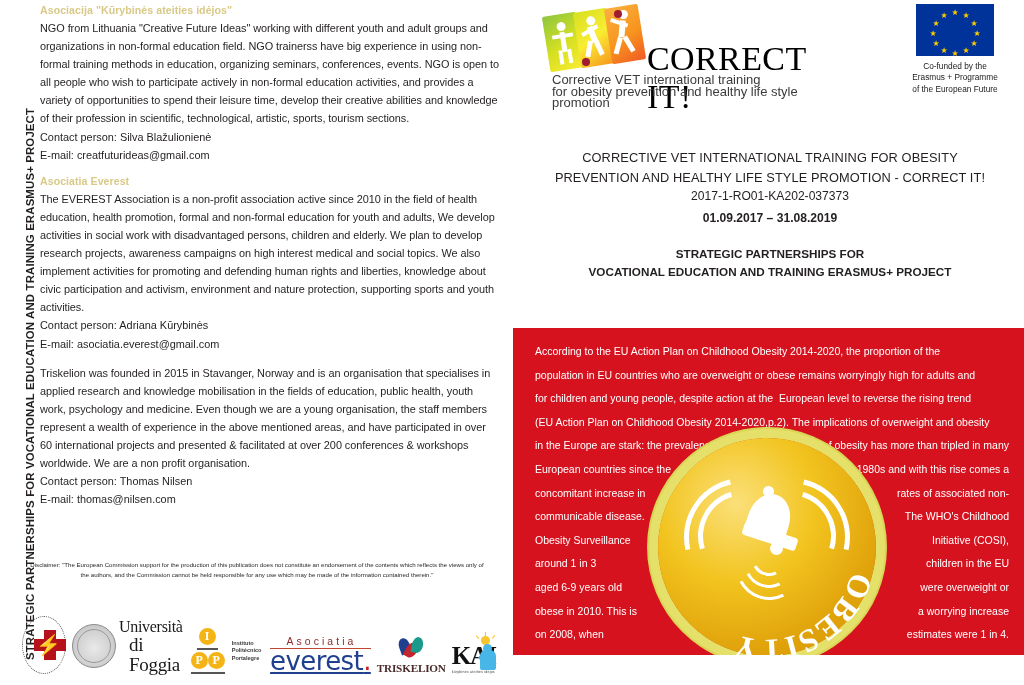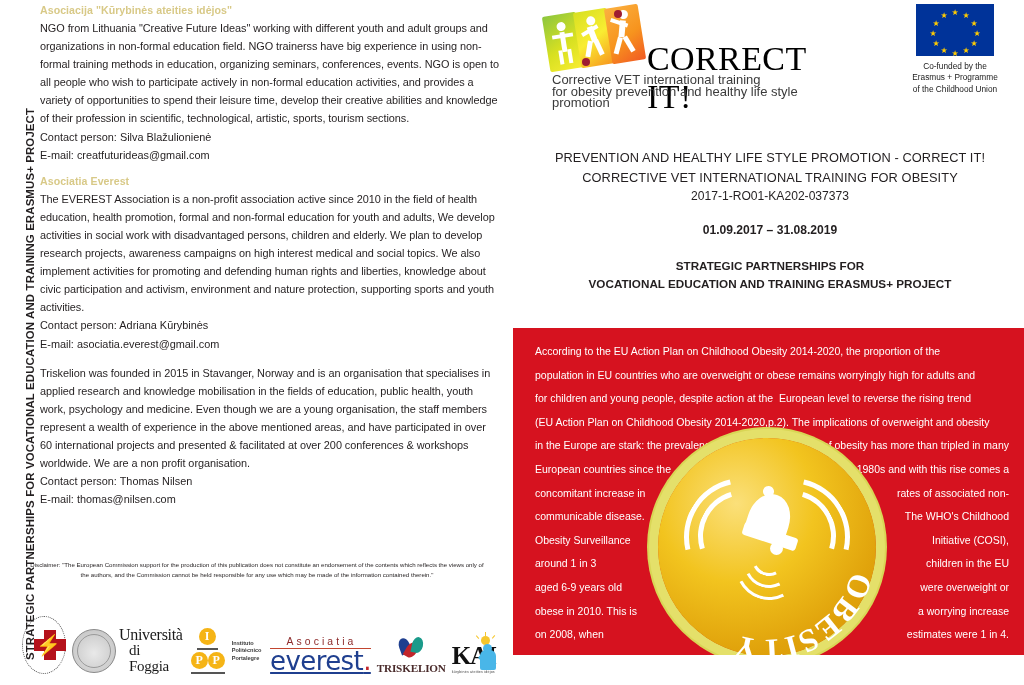--- a/index.html
+++ b/index.html
@@ -107,21 +107,21 @@
   }
   .foggia-seal:after {
     content: ""; position: absolute; inset: 4px;
     border: 1px solid #9a9a9a; border-radius: 50%;
   }
   .foggia-txt {
     font-family: "Liberation Serif", serif;
     color: #1a1a1a; line-height: 1.02;
   }
   .foggia-l1 { font-size: 16px; letter-spacing: -.3px; }
-  .foggia-l2 { font-size: 15px; letter-spacing: -.3px; padding-left: 10px; }
+  .foggia-l2 { font-size: 19px; letter-spacing: -.3px; padding-left: 10px; }
 
   
   .logo-ipp { display: flex; align-items: center; gap: 3px; width: 96px; }
   .ipp-marks { position: relative; width: 40px; height: 46px; }
   .ipp-dot {
     position: absolute; width: 17px; height: 17px; border-radius: 50%;
     background: #f5b416; color: #fff; font-family: "Liberation Serif", serif;
     font-size: 12px; font-weight: bold; text-align: center; line-height: 17px;
   }
   .ipp-bar { position: absolute; background: #555; height: 2px; }
@@ -235,21 +235,21 @@
     margin-top: 5px; font-size: 8.3px; line-height: 11.4px; color: #1a1a1a;
   }
 
   
   .title-block {
     position: absolute; left: 18px; top: 148px; width: 480px;
     text-align: center; color: #231f20;
   }
   .t-main { font-size: 12.8px; line-height: 20px; letter-spacing: .1px; }
   .t-code { font-size: 12.1px; margin-top: 1px; }
-  .t-dates { font-size: 12.1px; font-weight: bold; margin-top: 20px; }
+  .t-dates { font-size: 12.1px; font-weight: bold; margin-top: 8px; }
   .t-strategic { font-size: 11.7px; font-weight: bold; margin-top: 20px; line-height: 17.5px; }
 
   
   .red-box {
     position: absolute; left: 1px; top: 328px;
     width: 511px; height: 327px;
     background: #d6121f;
     overflow: hidden;
   }
   .rb-text {
@@ -457,27 +457,27 @@
         <div class="eu-star" style="left:35px;top:46px">★</div>
         <div class="eu-star" style="left:24px;top:43px">★</div>
         <div class="eu-star" style="left:16px;top:36px">★</div>
         <div class="eu-star" style="left:13px;top:26px">★</div>
         <div class="eu-star" style="left:16px;top:16px">★</div>
         <div class="eu-star" style="left:24px;top:8px">★</div>
       </div>
       <div class="eu-cap">
         <div>Co-funded by the</div>
         <div>Erasmus + Programme</div>
-        <div>of the Childhood Union</div>
+        <div>of the European Future</div>
       </div>
     </div>
 
     <div class="title-block">
+      <div class="t-main">CORRECTIVE VET  INTERNATIONAL TRAINING  FOR OBESITY</div>
       <div class="t-main">PREVENTION AND HEALTHY LIFE STYLE  PROMOTION - CORRECT IT!</div>
-      <div class="t-main">CORRECTIVE VET  INTERNATIONAL TRAINING  FOR OBESITY</div>
       <div class="t-code">2017-1-RO01-KA202-037373</div>
       <div class="t-dates">01.09.2017 – 31.08.2019</div>
       <div class="t-strategic">
         <div>STRATEGIC PARTNERSHIPS FOR</div>
         <div>VOCATIONAL EDUCATION AND TRAINING ERASMUS+ PROJECT</div>
       </div>
     </div>
 
     <div class="red-box">
       <div class="rb-text">

